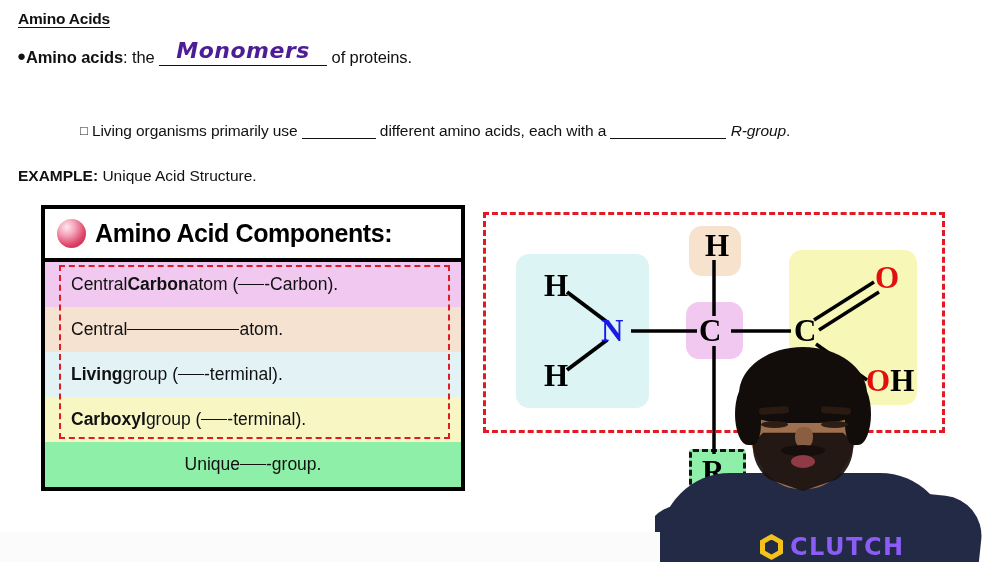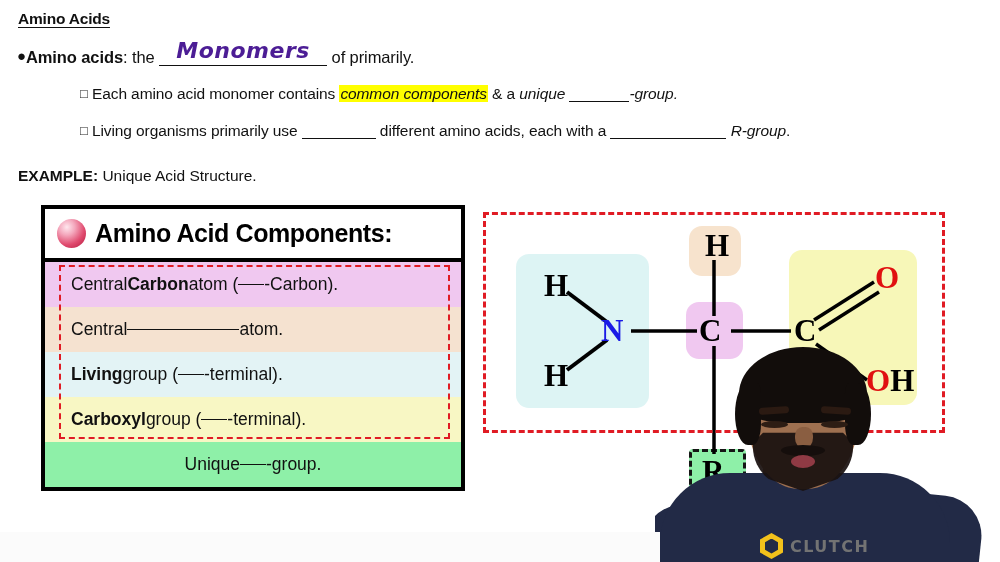--- a/index.html
+++ b/index.html
@@ -257,46 +257,43 @@
   }
   .clutch-hex::after {
     content: "";
     position: absolute; left: 5px; top: 5.5px;
     width: 13px; height: 15px;
     background: #222a46;
     clip-path: polygon(50% 0%, 100% 25%, 100% 75%, 50% 100%, 0% 75%, 0% 25%);
   }
   .clutch-word {
     font-family: "DejaVu Sans", sans-serif;
-    font-size: 16px; font-weight: bold;
-    color: #737373; letter-spacing: 1.5px;
+    font-size: 24px; font-weight: bold;
+    color: #8b5cf6; letter-spacing: 1.5px;
   }
 
   
   #bottom-band {
     position: absolute;
     left: 0; top: 532px;
     width: 660px; height: 30px;
     background: #fbfbfb;
   }
 </style>
 </head>
 <body>
 
 <div id="screen">
 
   <div class="slide-title">Amino Acids</div>
 
   <div class="bullet-line l1">
-    <span class="dot-bullet">●</span><span class="bold">Amino acids</span><span>: the </span><span class="blank b-hand"><span class="handwrite">Monomers</span></span><span> of primarily.</span>
-  </div>
-
-  <div class="bullet-line l2">
-    <span class="sq-bullet">□</span><span> Each amino acid monomer contains </span><span class="hl">common components</span><span> &amp; a </span><span class="ital">unique</span> <span class="blank b-sm"></span><span class="ital">-group.</span>
-  </div>
+    <span class="dot-bullet">●</span><span class="bold">Amino acids</span><span>: the </span><span class="blank b-hand"><span class="handwrite">Monomers</span></span><span> of proteins.</span>
+  </div>
+
 
   <div class="bullet-line l3">
     <span class="sq-bullet">□</span><span> Living organisms primarily use </span><span class="blank b-md"></span><span> different amino acids, each with a </span><span class="blank b-lg"></span> <span class="ital">R-group</span><span>.</span>
   </div>
 
   <div class="example-label">
     <span class="bold">EXAMPLE:</span><span> Unique Acid Structure.</span>
   </div>
 
   <div id="components-table">

